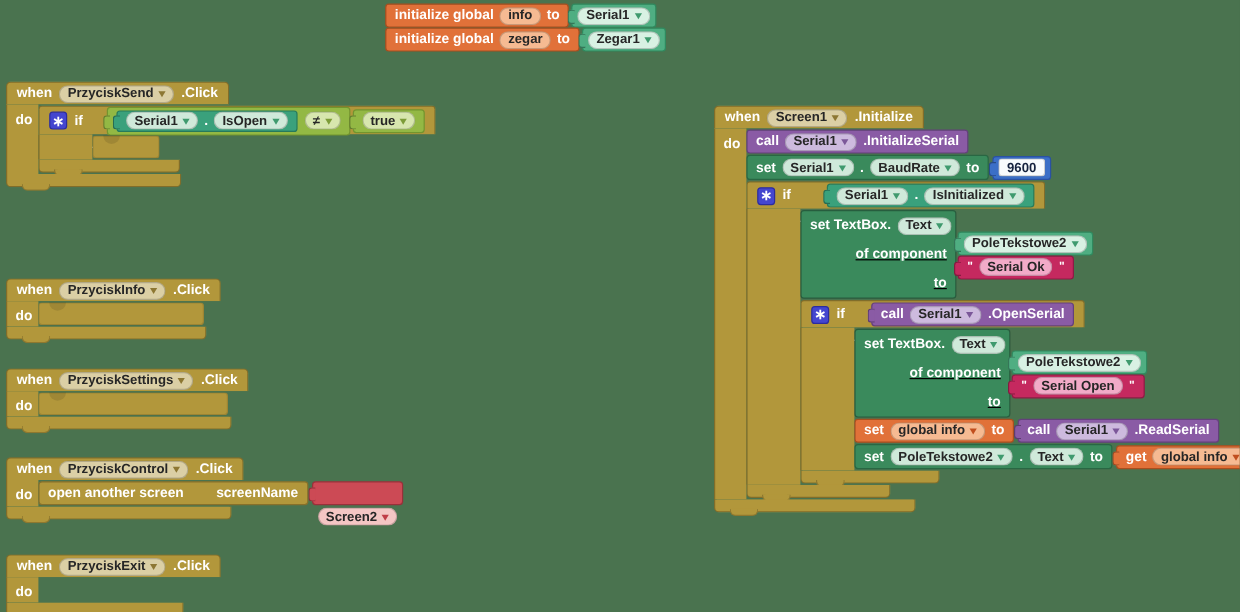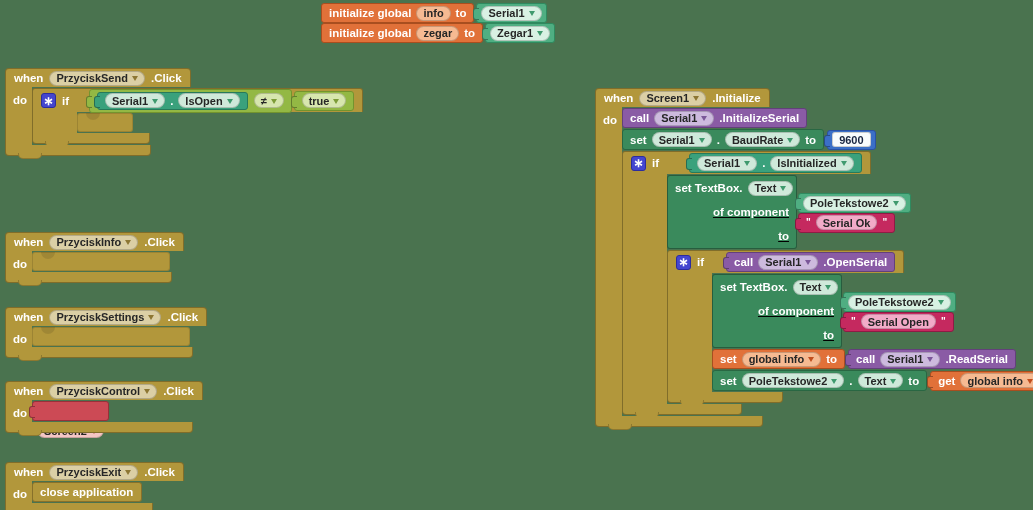--- a/index.html
+++ b/index.html
@@ -241,20 +241,24 @@
     <span class="pill pill-gold">
         <span>PrzyciskControl</span>
         <span class="caret ca-gold"></span>
       </span>
     <span class="lbl">.Click</span>
   </div>
   <div class="c-mid">
     <div class="c-spine gold"><span class="lbl">do</span></div>
     <div class="c-body">
       <div class="row" style="gap:3px;">
+        <div class="blk gold">
+          <span class="lbl">open another screen</span>
+          <span class="lbl" style="margin-left:22px;">screenName</span>
+        </div>
         <div class="blk red vtab">
           <span class="pill pill-red">
               <span>Screen2</span>
               <span class="caret ca-red"></span>
             </span>
         </div>
       </div>
     </div>
   </div>
   <div class="c-bot gold" style="width:188px;"></div>
@@ -264,25 +268,20 @@
   <div class="c-head gold">
     <span class="lbl">when</span>
     <span class="pill pill-gold">
         <span>PrzyciskExit</span>
         <span class="caret ca-gold"></span>
       </span>
     <span class="lbl">.Click</span>
   </div>
   <div class="c-mid">
     <div class="c-spine gold"><span class="lbl">do</span></div>
-    <div class="c-body">
-      <div class="blk gold" style="width:110px;">
-        <span class="lbl">close application</span>
-      </div>
-    </div>
   </div>
   <div class="c-bot gold" style="width:148px;"></div>
 </div>
 
 <div class="grp" style="left:595px; top:88px;">
   <div class="c-head gold">
     <span class="lbl">when</span>
     <span class="pill pill-gold">
         <span>Screen1</span>
         <span class="caret ca-gold"></span>

